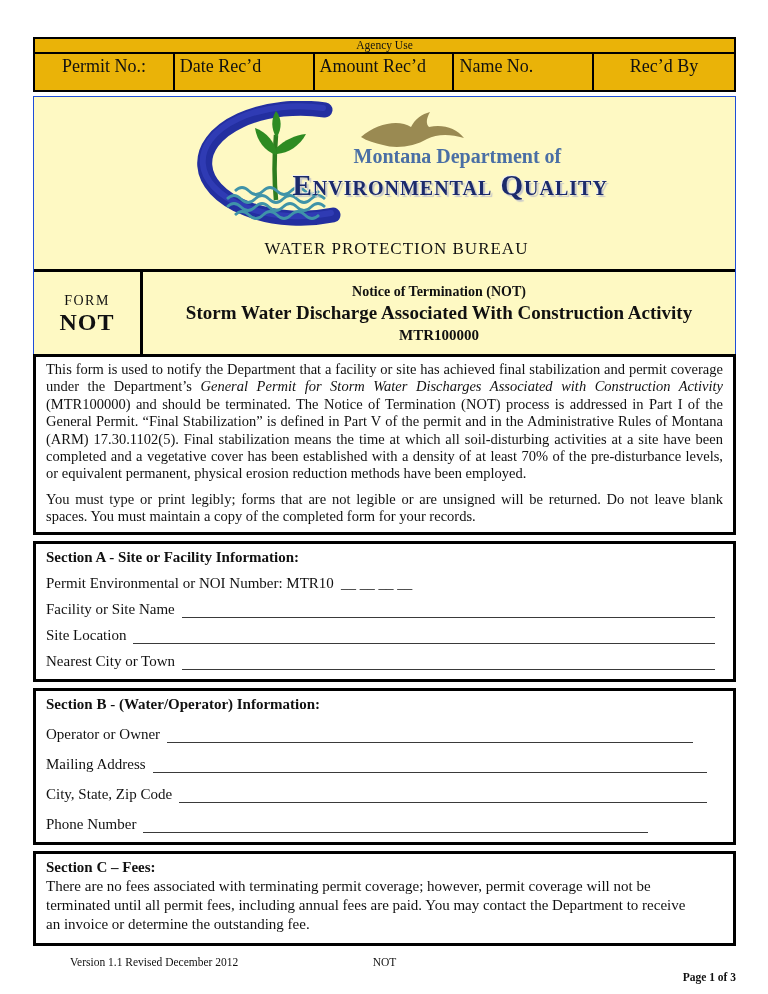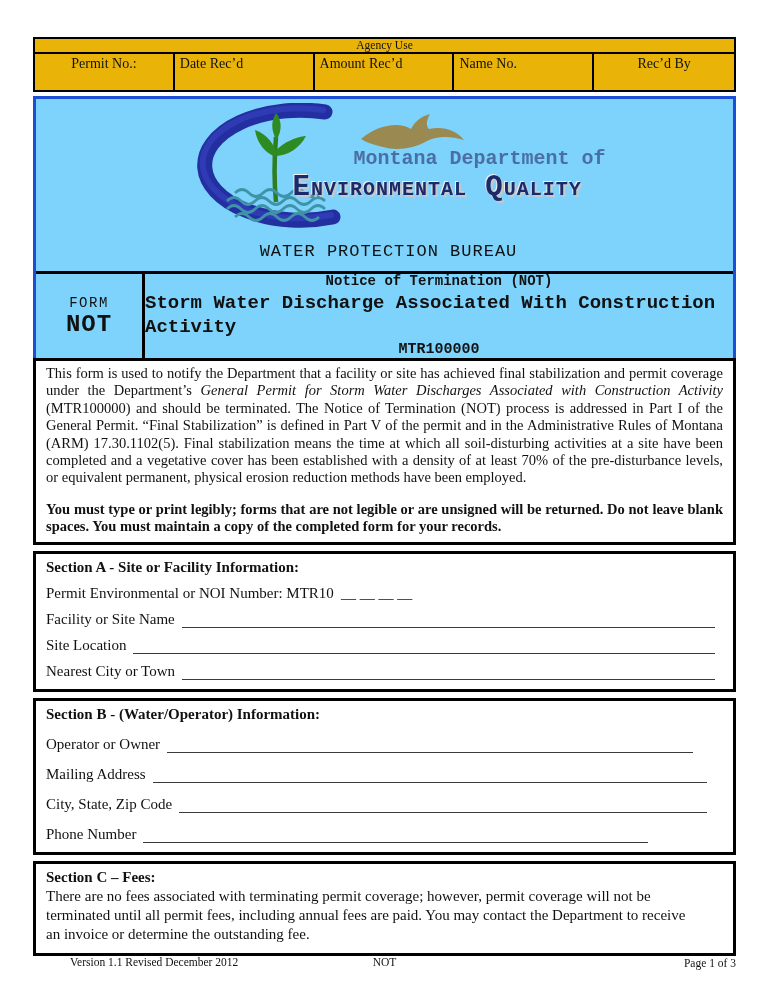--- a/index.html
+++ b/index.html
@@ -16,47 +16,47 @@
   }
 
   
   .agency-table { border: 2px solid #000; background: #eab308; }
   .agency-title {
     text-align: center; font-size: 11.5px; line-height: 13px; height: 13px;
     border-bottom: 2px solid #000;
   }
   .agency-row { display: flex; height: 36px; }
   .agency-cell {
-    font-size: 14px; padding: 2px 5px 0 5px; box-sizing: border-box;
+    font-size: 18px; padding: 2px 5px 0 5px; box-sizing: border-box;
     border-right: 2px solid #000; width: 20%;
   }
   .agency-cell:last-child { border-right: none; }
   .agency-cell.center { text-align: center; }
 
   
-  .header-box { border: 3px solid #1d4ed8; margin-top: 4px; background: #7dd3fc; font-family: Liberation Mono, monospace; }
+  .header-box { border: 1px solid #1d4ed8; margin-top: 4px; background: #fef9c3; }
   .logo-area { position: relative; height: 172px; }
   .logo {
     position: absolute; left: 50%; top: 4px; transform: translateX(-50%);
     width: 472px; height: 128px;
   }
   .logo svg { position: absolute; left: 0; top: 0; }
   .logo-montana {
     position: absolute; left: 205px; top: 44px;
     font-size: 20px; font-weight: bold; color: #4a6fa5;
     white-space: nowrap;
   }
   .logo-env {
     position: absolute; left: 144px; top: 68px;
     font-size: 29px; font-weight: bold; font-variant: small-caps;
     letter-spacing: 1px; color: #1b2a6b; white-space: nowrap;
     text-shadow: 2px 2px 1px #c9c9c9, -1px -1px 0 #efefef;
   }
   .bureau {
-    position: absolute; bottom: 10px; left: 4px; width: 100%;
+    position: absolute; bottom: 10px; left: 12px; width: 100%;
     text-align: center; font-size: 17px; letter-spacing: 1px;
   }
 
   .form-row { display: flex; border-top: 3px solid #000; height: 84px; }
   .form-cell {
     width: 109px; border-right: 3px solid #000; box-sizing: border-box;
     display: flex; flex-direction: column; justify-content: center; align-items: center;
   }
   .form-small { font-size: 14px; letter-spacing: 1.5px; }
   .form-big   { font-size: 24px; font-weight: bold; letter-spacing: 1px; }
@@ -67,21 +67,21 @@
   .title1 { font-size: 14px; font-weight: bold; }
   .title2 { font-size: 19px; font-weight: bold; }
   .title3 { font-size: 15px; font-weight: bold; }
 
   
   .intro-box {
     border: 3px solid #000; margin-top: -3px;
     padding: 4px 10px 6px 10px;
     font-size: 14.5px; line-height: 1.2; text-align: justify;
   }
-  .intro-box .p2 { margin-top: 14px; font-weight: bold; }
+  .intro-box .p2 { margin-top: 8px; }
   .it { font-style: italic; }
 
   
   .section-box {
     border: 3px solid #000; margin-top: 6px;
     padding: 5px 10px 9px 10px; font-size: 15px;
   }
   .sec-heading { font-weight: bold; font-size: 15px; }
   .field-row { display: flex; align-items: flex-end; margin-top: 9px; white-space: nowrap; }
   .field-row.sp { margin-top: 13px; }
@@ -95,21 +95,21 @@
   .blank.mr75 { margin-right: 75px; }
   .sec-body { margin-top: 1px; line-height: 1.28; padding-right: 28px; }
 
   
   .footer {
     position: absolute; left: 33px; top: 956px; width: 703px;
     font-size: 11.5px;
   }
   .footer .f-left   { position: absolute; left: 37px; top: 0; }
   .footer .f-center { position: absolute; left: 0; width: 100%; text-align: center; top: 0; }
-  .footer .f-right  { position: absolute; right: 0; top: 1px; }
+  .footer .f-right  { position: absolute; right: 0; top: 15px; font-weight: bold; }
 </style>
 </head>
 <body>
 
 <div class="page">
 
   <div class="agency-table">
     <div class="agency-title">Agency Use</div>
     <div class="agency-row">
       <div class="agency-cell center">Permit No.:</div>

